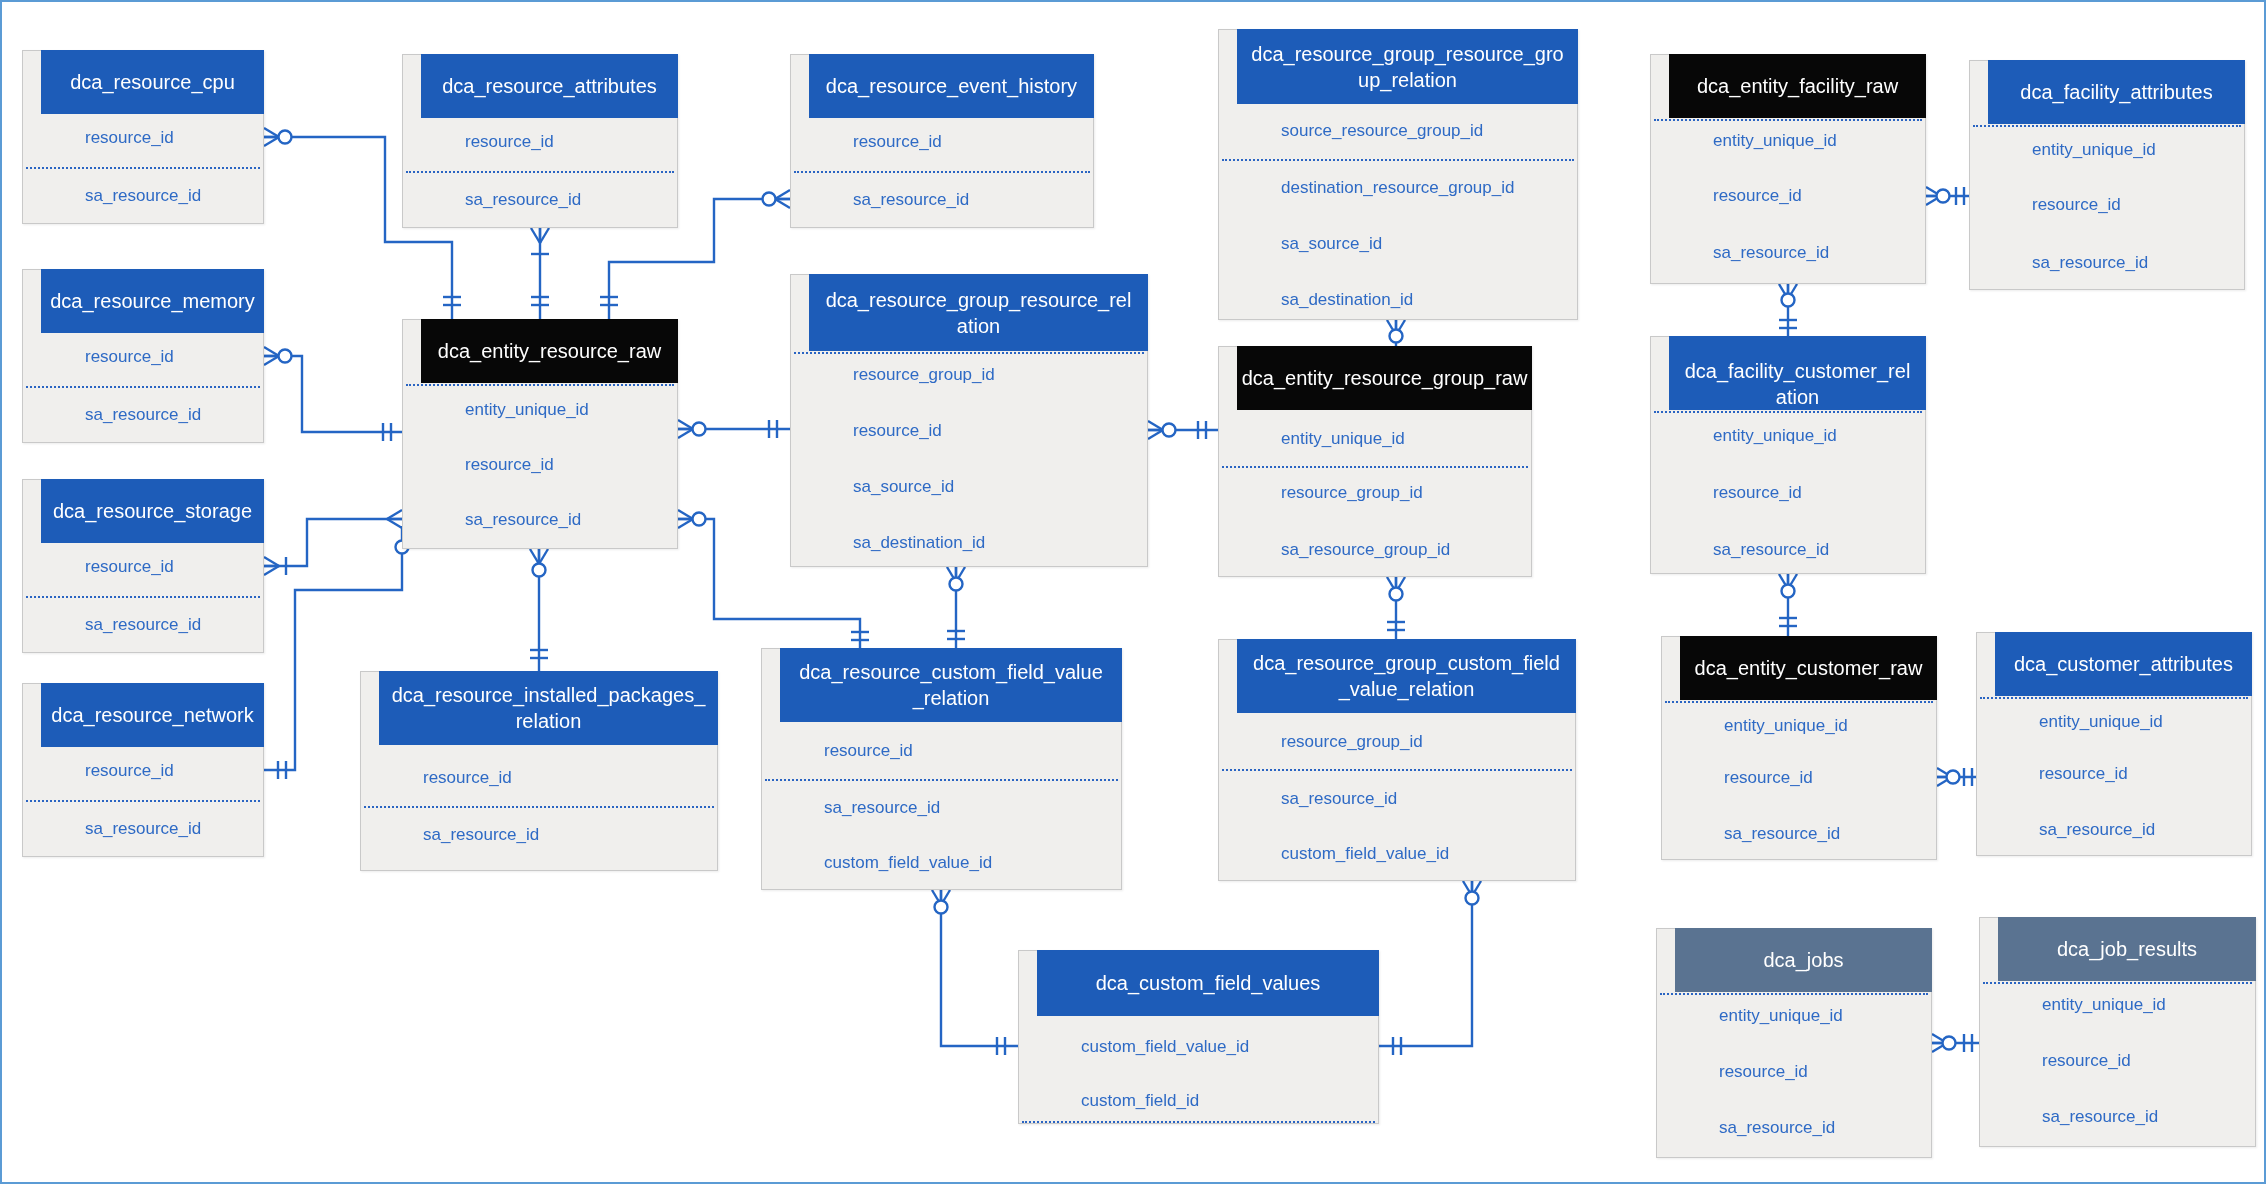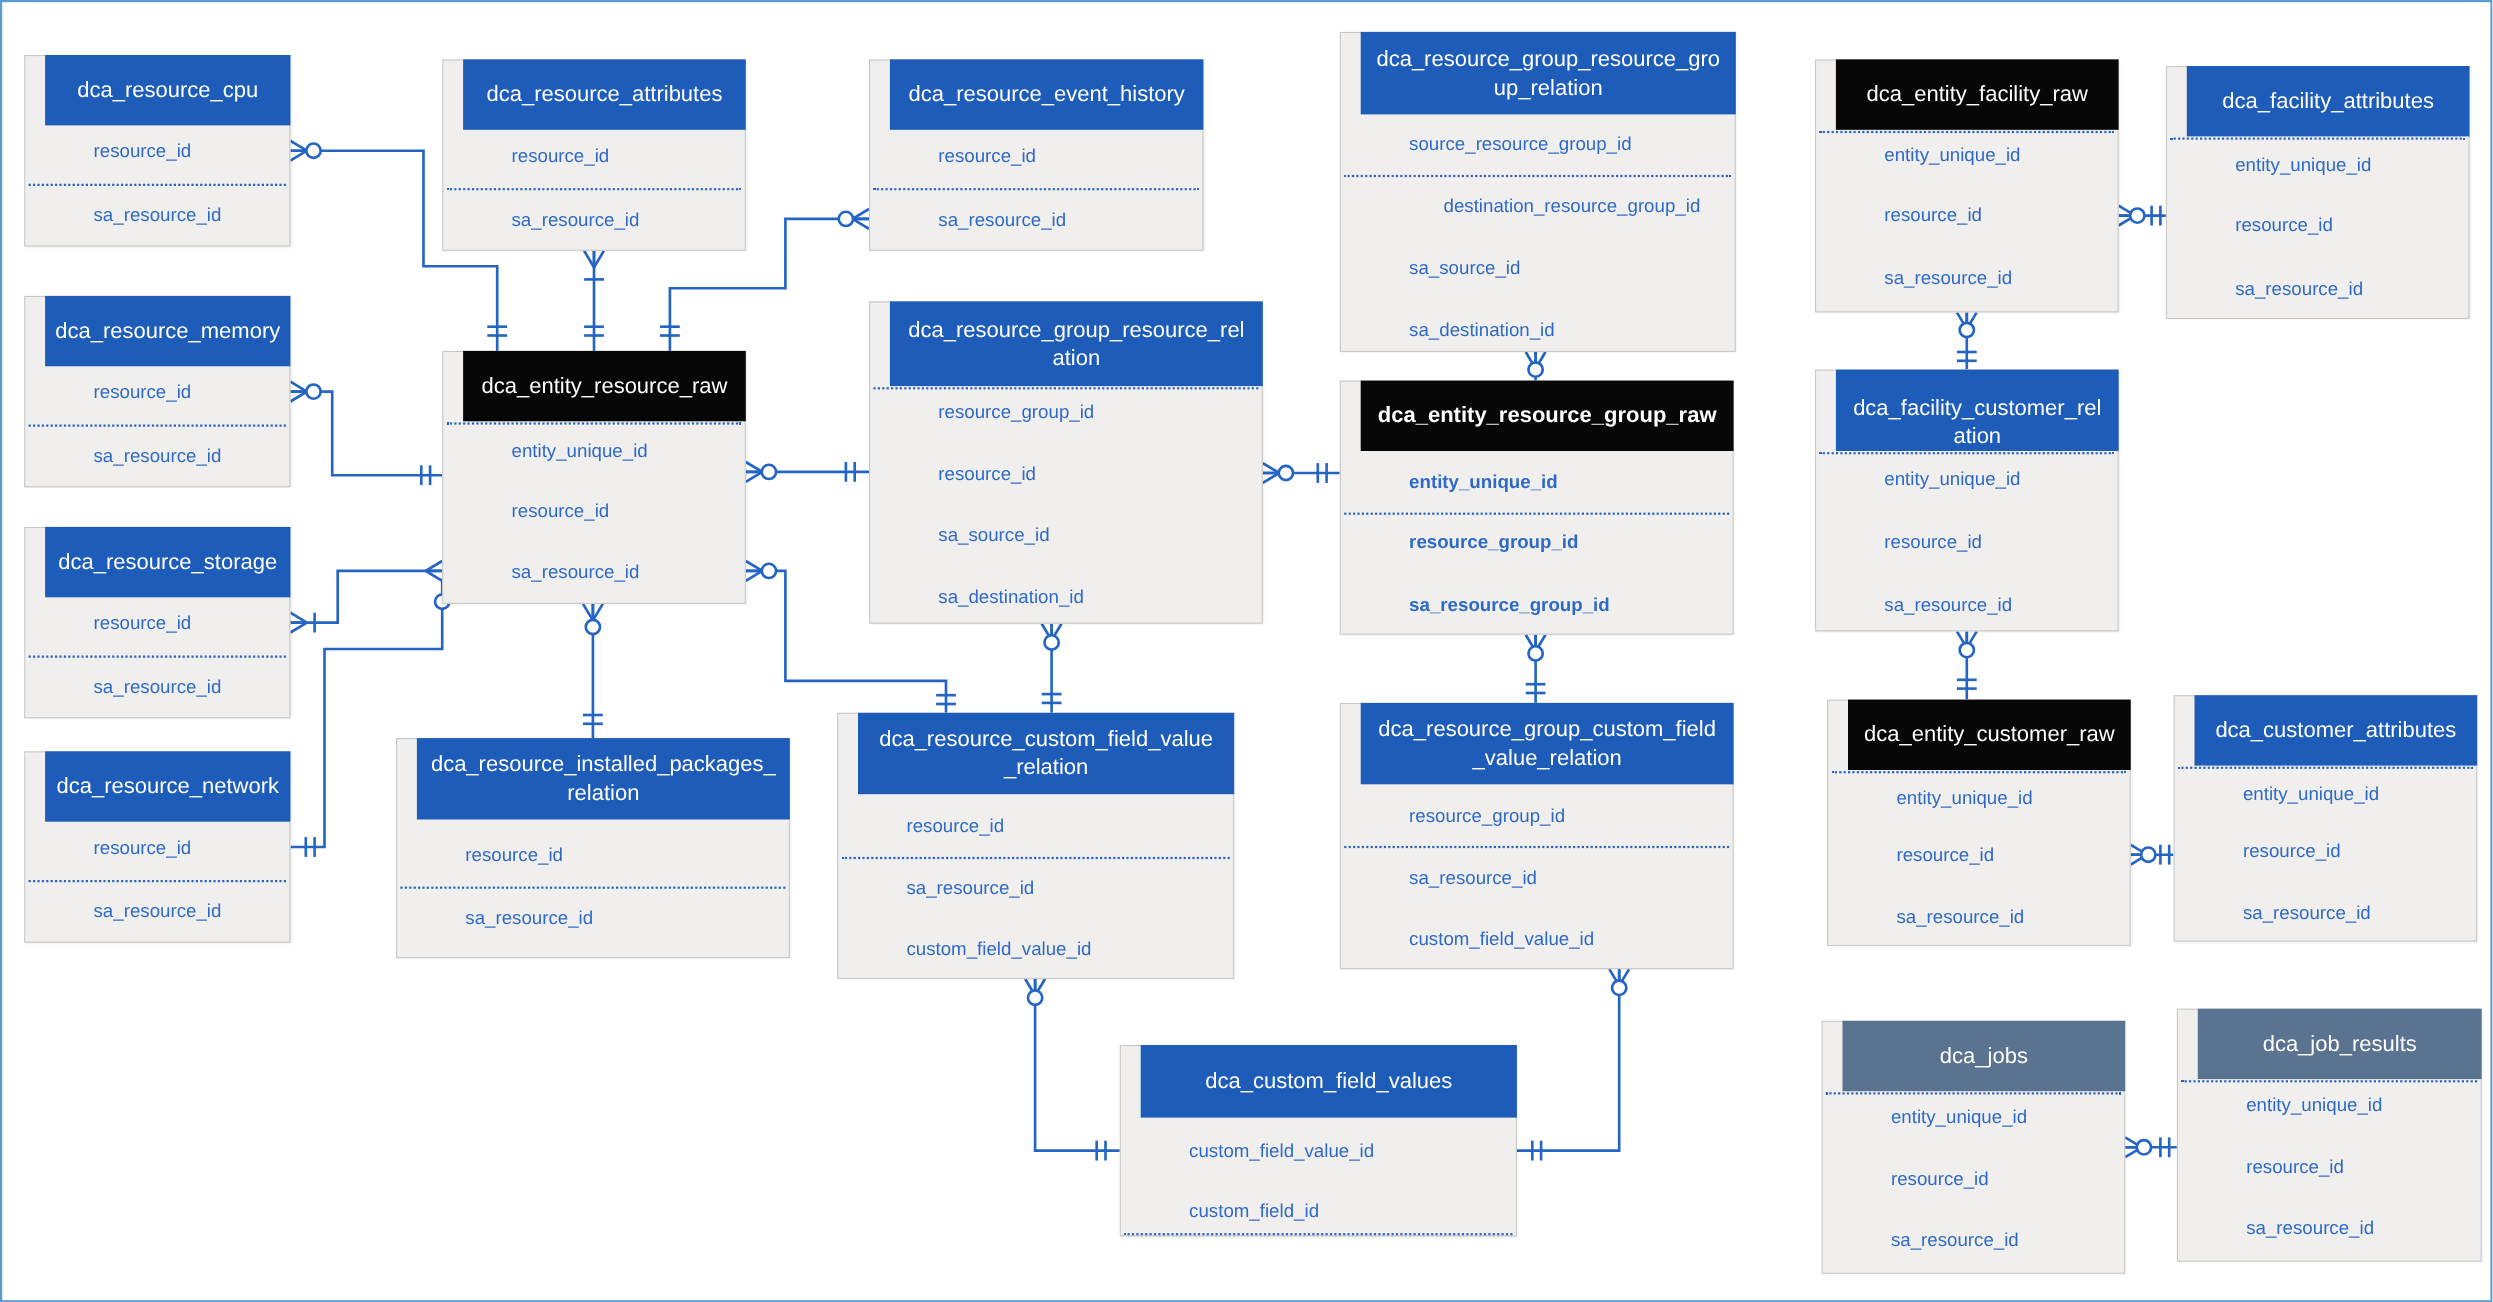--- a/index.html
+++ b/index.html
@@ -397,26 +397,26 @@
       <div class="erd-field" style="top: 146px;">sa_resource_id</div>
       <div class="erd-field" style="top: 201px;">custom_field_value_id</div>
       <div class="erd-sep" style="top: 130px;"></div>
     </div>
     <div class="erd-table" style="left: 1216px; top: 27px; width: 360px; height: 291px;">
       <div class="erd-header blue" style="height: 75px;">
         <div>dca_resource_group_resource_gro</div>
         <div>up_relation</div>
       </div>
       <div class="erd-field" style="top: 88px;">source_resource_group_id</div>
-      <div class="erd-field" style="top: 145px; text-align: center;">destination_resource_group_id</div>
+      <div class="erd-field" style="top: 145px;">destination_resource_group_id</div>
       <div class="erd-field" style="top: 201px;">sa_source_id</div>
       <div class="erd-field" style="top: 257px;">sa_destination_id</div>
       <div class="erd-sep" style="top: 129px;"></div>
     </div>
-    <div class="erd-table" style="left: 1216px; top: 344px; width: 358px; height: 231px; font-weight: bold;">
+    <div class="erd-table" style="left: 1216px; top: 344px; width: 314px; height: 231px;">
       <div class="erd-header black" style="height: 64px;">
         <div>dca_entity_resource_group_raw</div>
       </div>
       <div class="erd-field" style="top: 79px;">entity_unique_id</div>
       <div class="erd-field" style="top: 133px;">resource_group_id</div>
       <div class="erd-field" style="top: 190px;">sa_resource_group_id</div>
       <div class="erd-sep" style="top: 119px;"></div>
     </div>
     <div class="erd-table" style="left: 1216px; top: 637px; width: 358px; height: 242px;">
       <div class="erd-header blue" style="height: 74px;">

